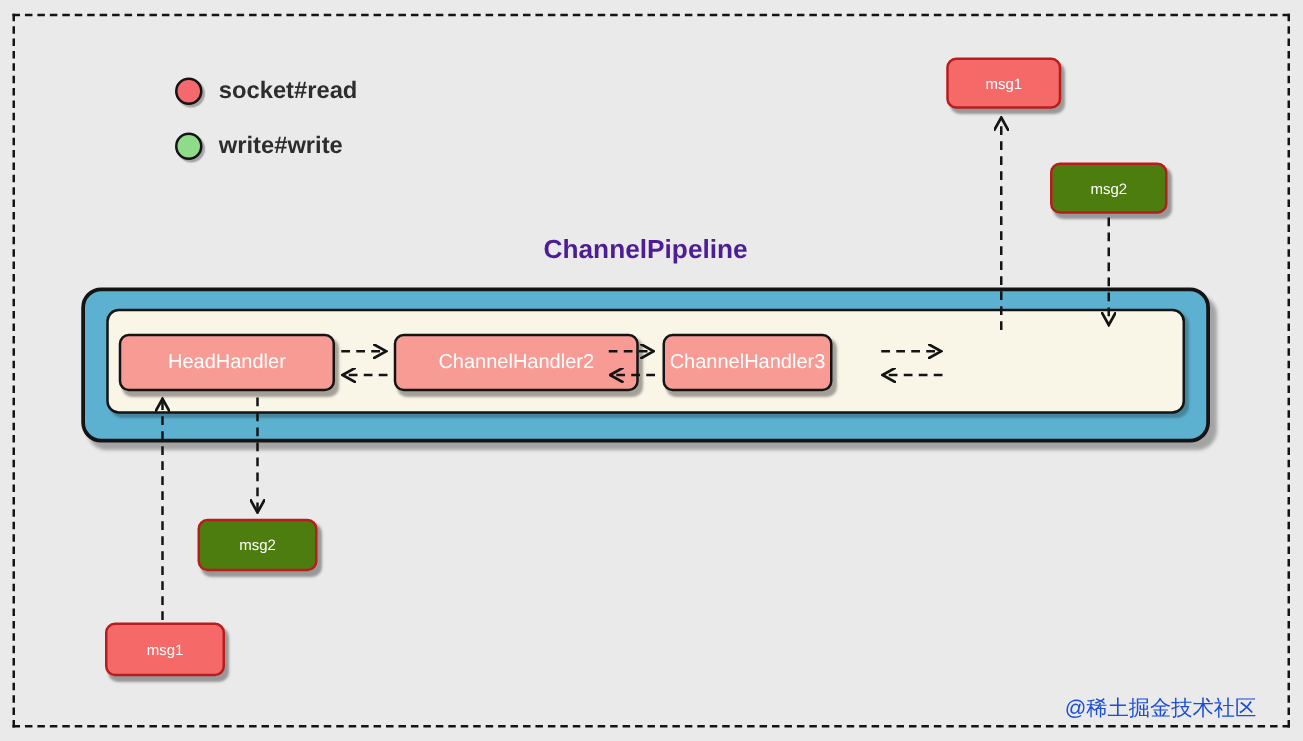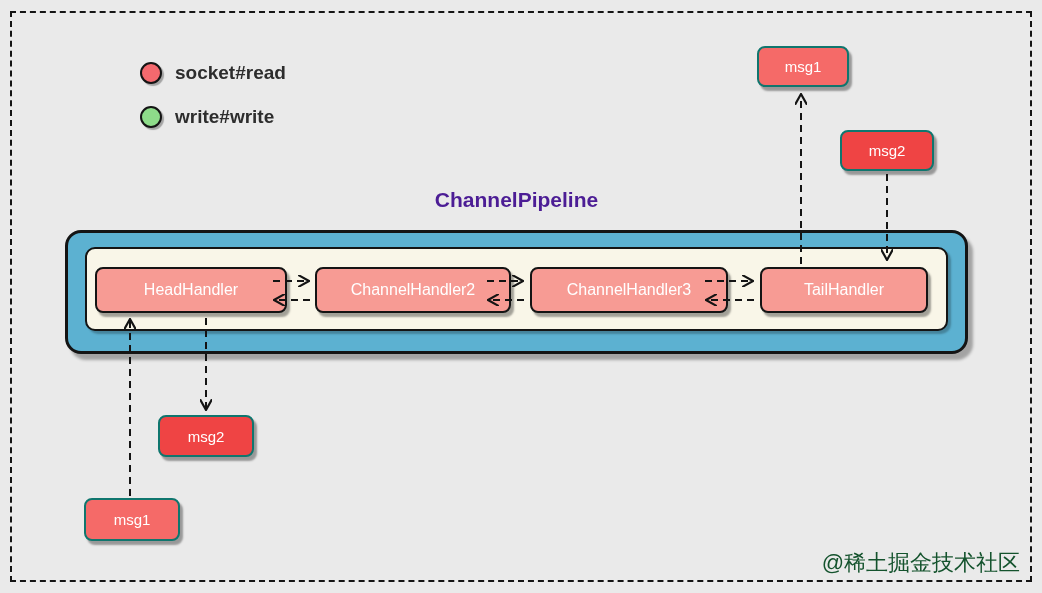--- a/index.html
+++ b/index.html
@@ -42,44 +42,44 @@
     box-shadow:3px 3px 2px rgba(0,0,0,0.25);
   }
   
   .handler{
     position:absolute;top:267px;height:46px;
     background:#f79b94;border:2px solid #141414;border-radius:8px;
     box-sizing:border-box;box-shadow:3px 4px 2px rgba(0,0,0,0.35);
     display:flex;align-items:center;justify-content:center;
     color:#ffffff;font-size:16px;
   }
-  .handler.head{left:95px;width:192px;}
+  .handler.head{left:95px;width:173px;}
   .handler.ch2{left:315px;width:196px;}
-  .handler.ch3{left:530px;width:198px;}
+  .handler.ch3{left:530px;width:136px;}
   .handler.tail{left:760px;width:168px;}
   
   .msgbox{
     position:absolute;
-    border:2px solid #0f766e;border-radius:8px;box-sizing:border-box;
+    border:2px solid #b91c1c;border-radius:8px;box-sizing:border-box;
     box-shadow:3px 4px 2px rgba(0,0,0,0.35);
     display:flex;align-items:center;justify-content:center;
-    color:#ffffff;font-size:15px;
+    color:#ffffff;font-size:12px;
   }
   .msgbox.red{background:#f56a68;}
-  .msgbox.green{background:#ef4444;}
+  .msgbox.green{background:#4d7c0f;}
   .msg1-top{left:757px;top:46px;width:92px;height:41px;}
   .msg2-top{left:840px;top:130px;width:94px;height:41px;}
   .msg2-bottom{left:158px;top:415px;width:96px;height:42px;}
   .msg1-bottom{left:84px;top:498px;width:96px;height:43px;}
   
   .arrows{position:absolute;left:0;top:0;width:1042px;height:593px;pointer-events:none;}
   
   .watermark{
-    position:absolute;right:22px;bottom:15px;
-    font-size:22px;color:#14532d;
+    position:absolute;right:37px;bottom:15px;
+    font-size:17px;color:#1d4ed8;
   }
 </style>
 </head>
 <body>
 
 <div class="canvas">
 
   <div class="outer-border"></div>
 
   <div class="legend">
@@ -100,23 +100,20 @@
   </div>
 
   <div class="handler head">
     <span>HeadHandler</span>
   </div>
   <div class="handler ch2">
     <span>ChannelHandler2</span>
   </div>
   <div class="handler ch3">
     <span>ChannelHandler3</span>
-  </div>
-  <div class="handler tail">
-    <span>TailHandler</span>
   </div>
 
   <div class="msgbox red msg1-top">
     <span>msg1</span>
   </div>
   <div class="msgbox green msg2-top">
     <span>msg2</span>
   </div>
   <div class="msgbox green msg2-bottom">
     <span>msg2</span>

